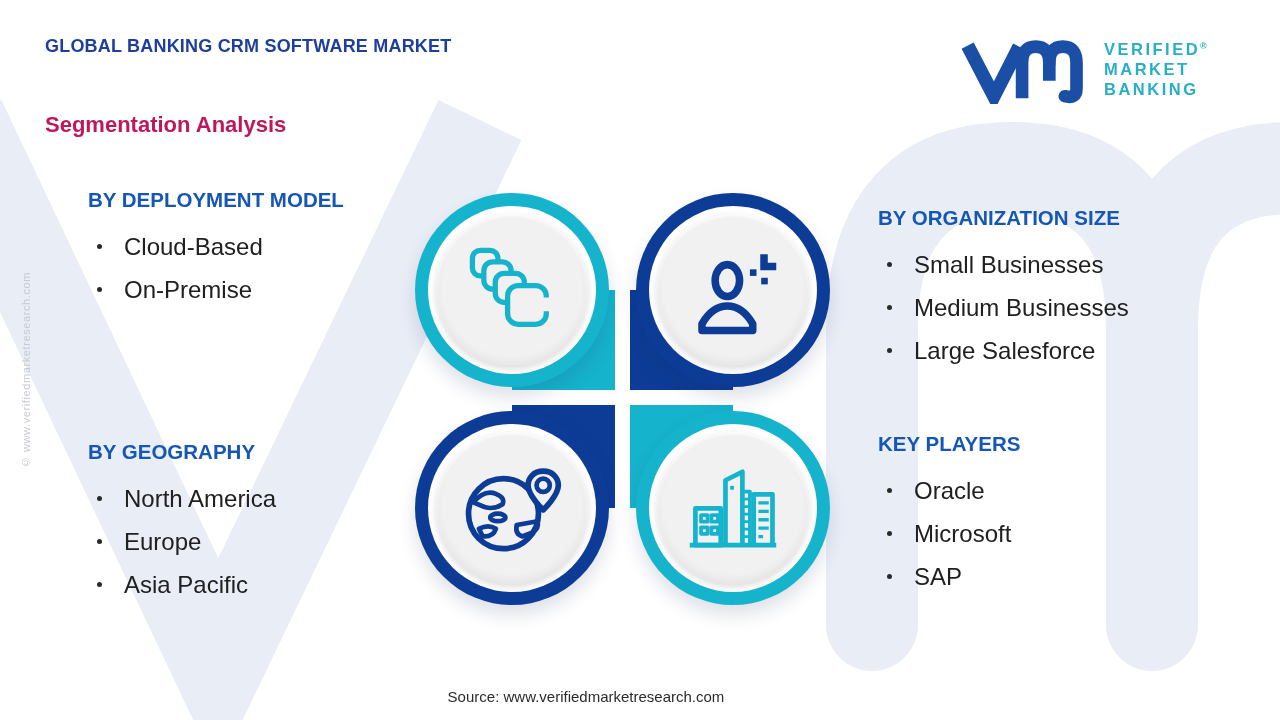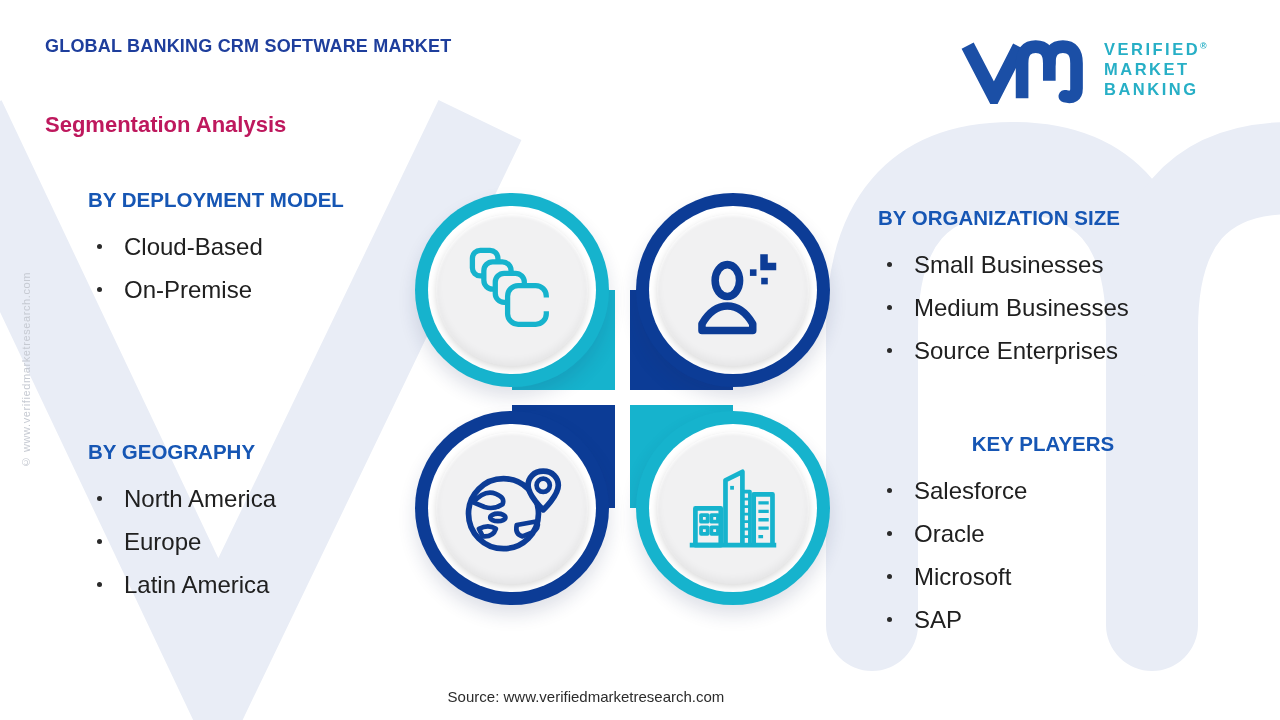--- a/index.html
+++ b/index.html
@@ -25,21 +25,21 @@
 
   
   .side-text{left:20px;top:272px;writing-mode:vertical-rl;transform:rotate(180deg);
     font-size:11px;color:#c6cad2;letter-spacing:.6px;z-index:3;}
 
   
   .section{z-index:3;width:330px;}
   .sec-tl{left:88px;top:188px;}
   .sec-tr{left:878px;top:206px;}
   .sec-bl{left:88px;top:424px;margin-top:16px;}
-  .sec-br{left:878px;top:432px;text-align:center;}
+  .sec-br{left:878px;top:432px;}
   .section-title{font-size:20.5px;font-weight:700;color:#1656b4;margin-bottom:13px;}
   .items{list-style:none;margin:0;padding:0;}
   .items li{height:43px;display:flex;align-items:center;font-size:24px;color:#202020;}
   .dot{width:5px;height:5px;border-radius:50%;background:#2a2a2a;margin:0 22px 0 9px;flex:0 0 auto;}
 
   
   .tab{z-index:1;}
   .tab-tl{left:512px;top:290px;width:103px;height:100px;background:#16b3cd;}
   .tab-tr{left:630px;top:290px;width:103px;height:100px;background:#0c3c96;}
   .tab-bl{left:512px;top:405px;width:103px;height:103px;background:#0c3c96;}
@@ -179,52 +179,48 @@
       <li>
           <span class="dot"></span>
           <span>Small Businesses</span>
         </li>
       <li>
           <span class="dot"></span>
           <span>Medium Businesses</span>
         </li>
       <li>
           <span class="dot"></span>
-          <span>Source Enterprises</span>
+          <span>Large Salesforce</span>
         </li>
     </ul>
   </div>
 
   <div class="abs section sec-bl">
     <div class="section-title">BY GEOGRAPHY</div>
     <ul class="items">
       <li>
           <span class="dot"></span>
           <span>North America</span>
         </li>
       <li>
           <span class="dot"></span>
           <span>Europe</span>
         </li>
       <li>
           <span class="dot"></span>
-          <span>Latin America</span>
+          <span>Asia Pacific</span>
         </li>
     </ul>
   </div>
 
   <div class="abs section sec-br">
     <div class="section-title">KEY PLAYERS</div>
     <ul class="items">
       <li>
           <span class="dot"></span>
-          <span>Salesforce</span>
-        </li>
-      <li>
-          <span class="dot"></span>
           <span>Oracle</span>
         </li>
       <li>
           <span class="dot"></span>
           <span>Microsoft</span>
         </li>
       <li>
           <span class="dot"></span>
           <span>SAP</span>
         </li>

